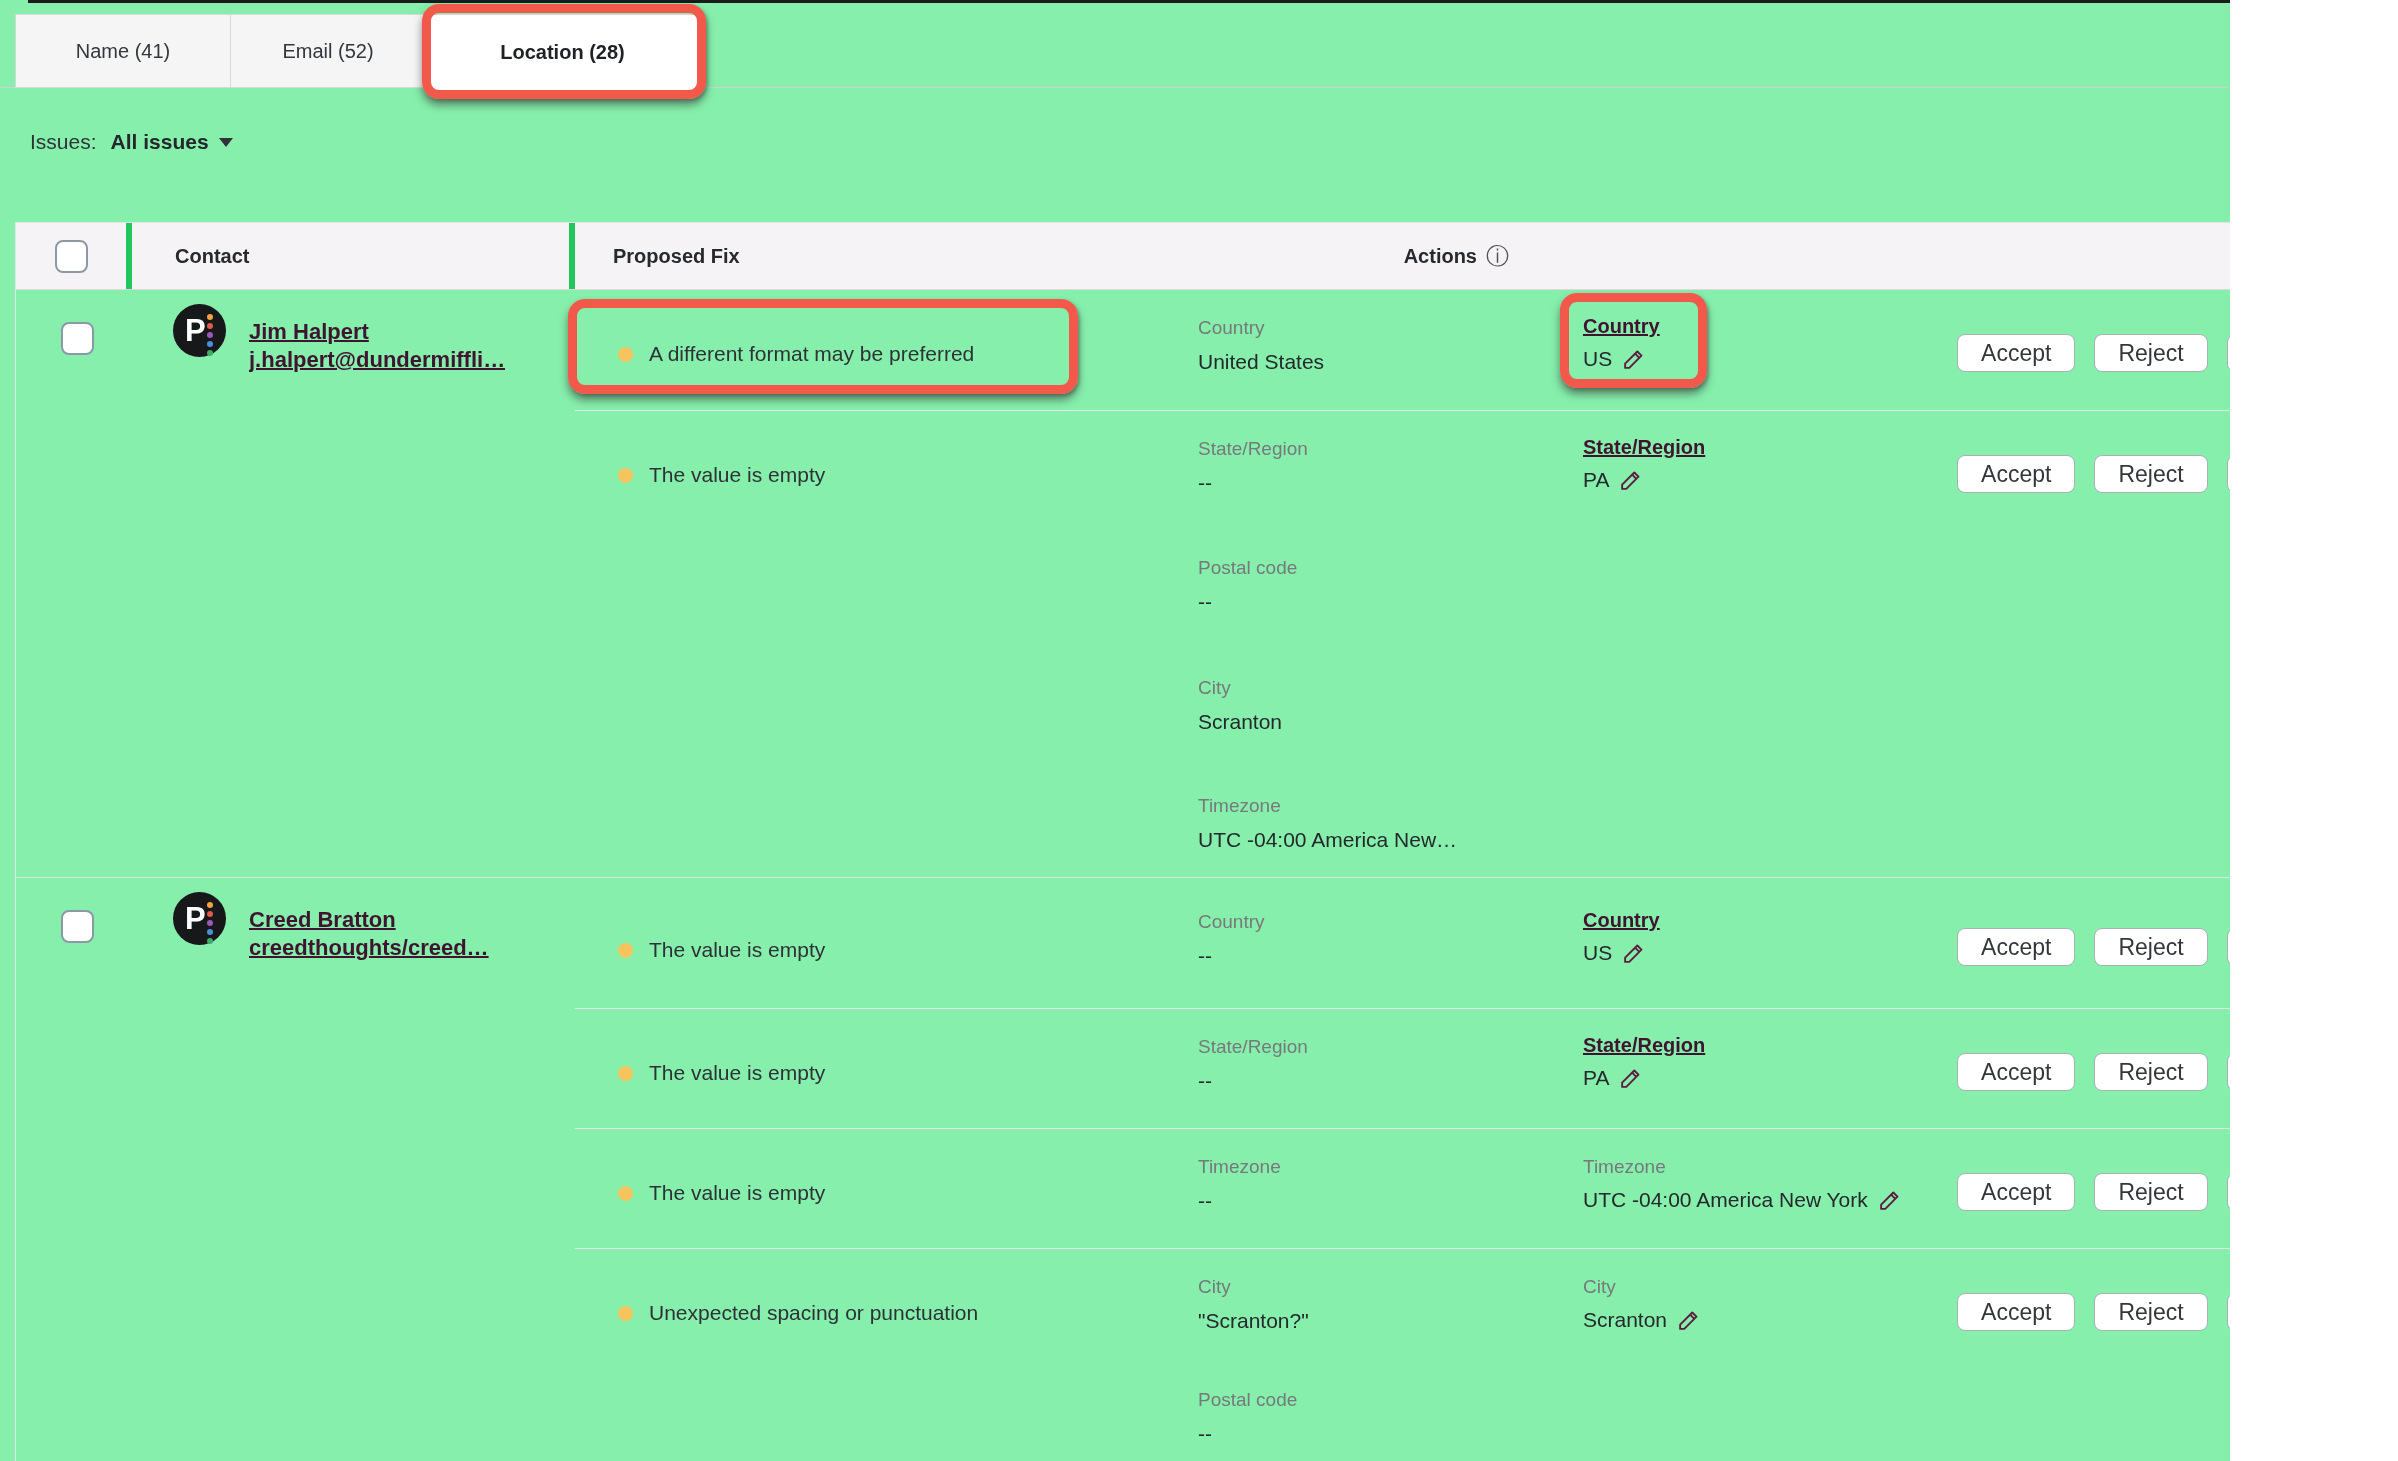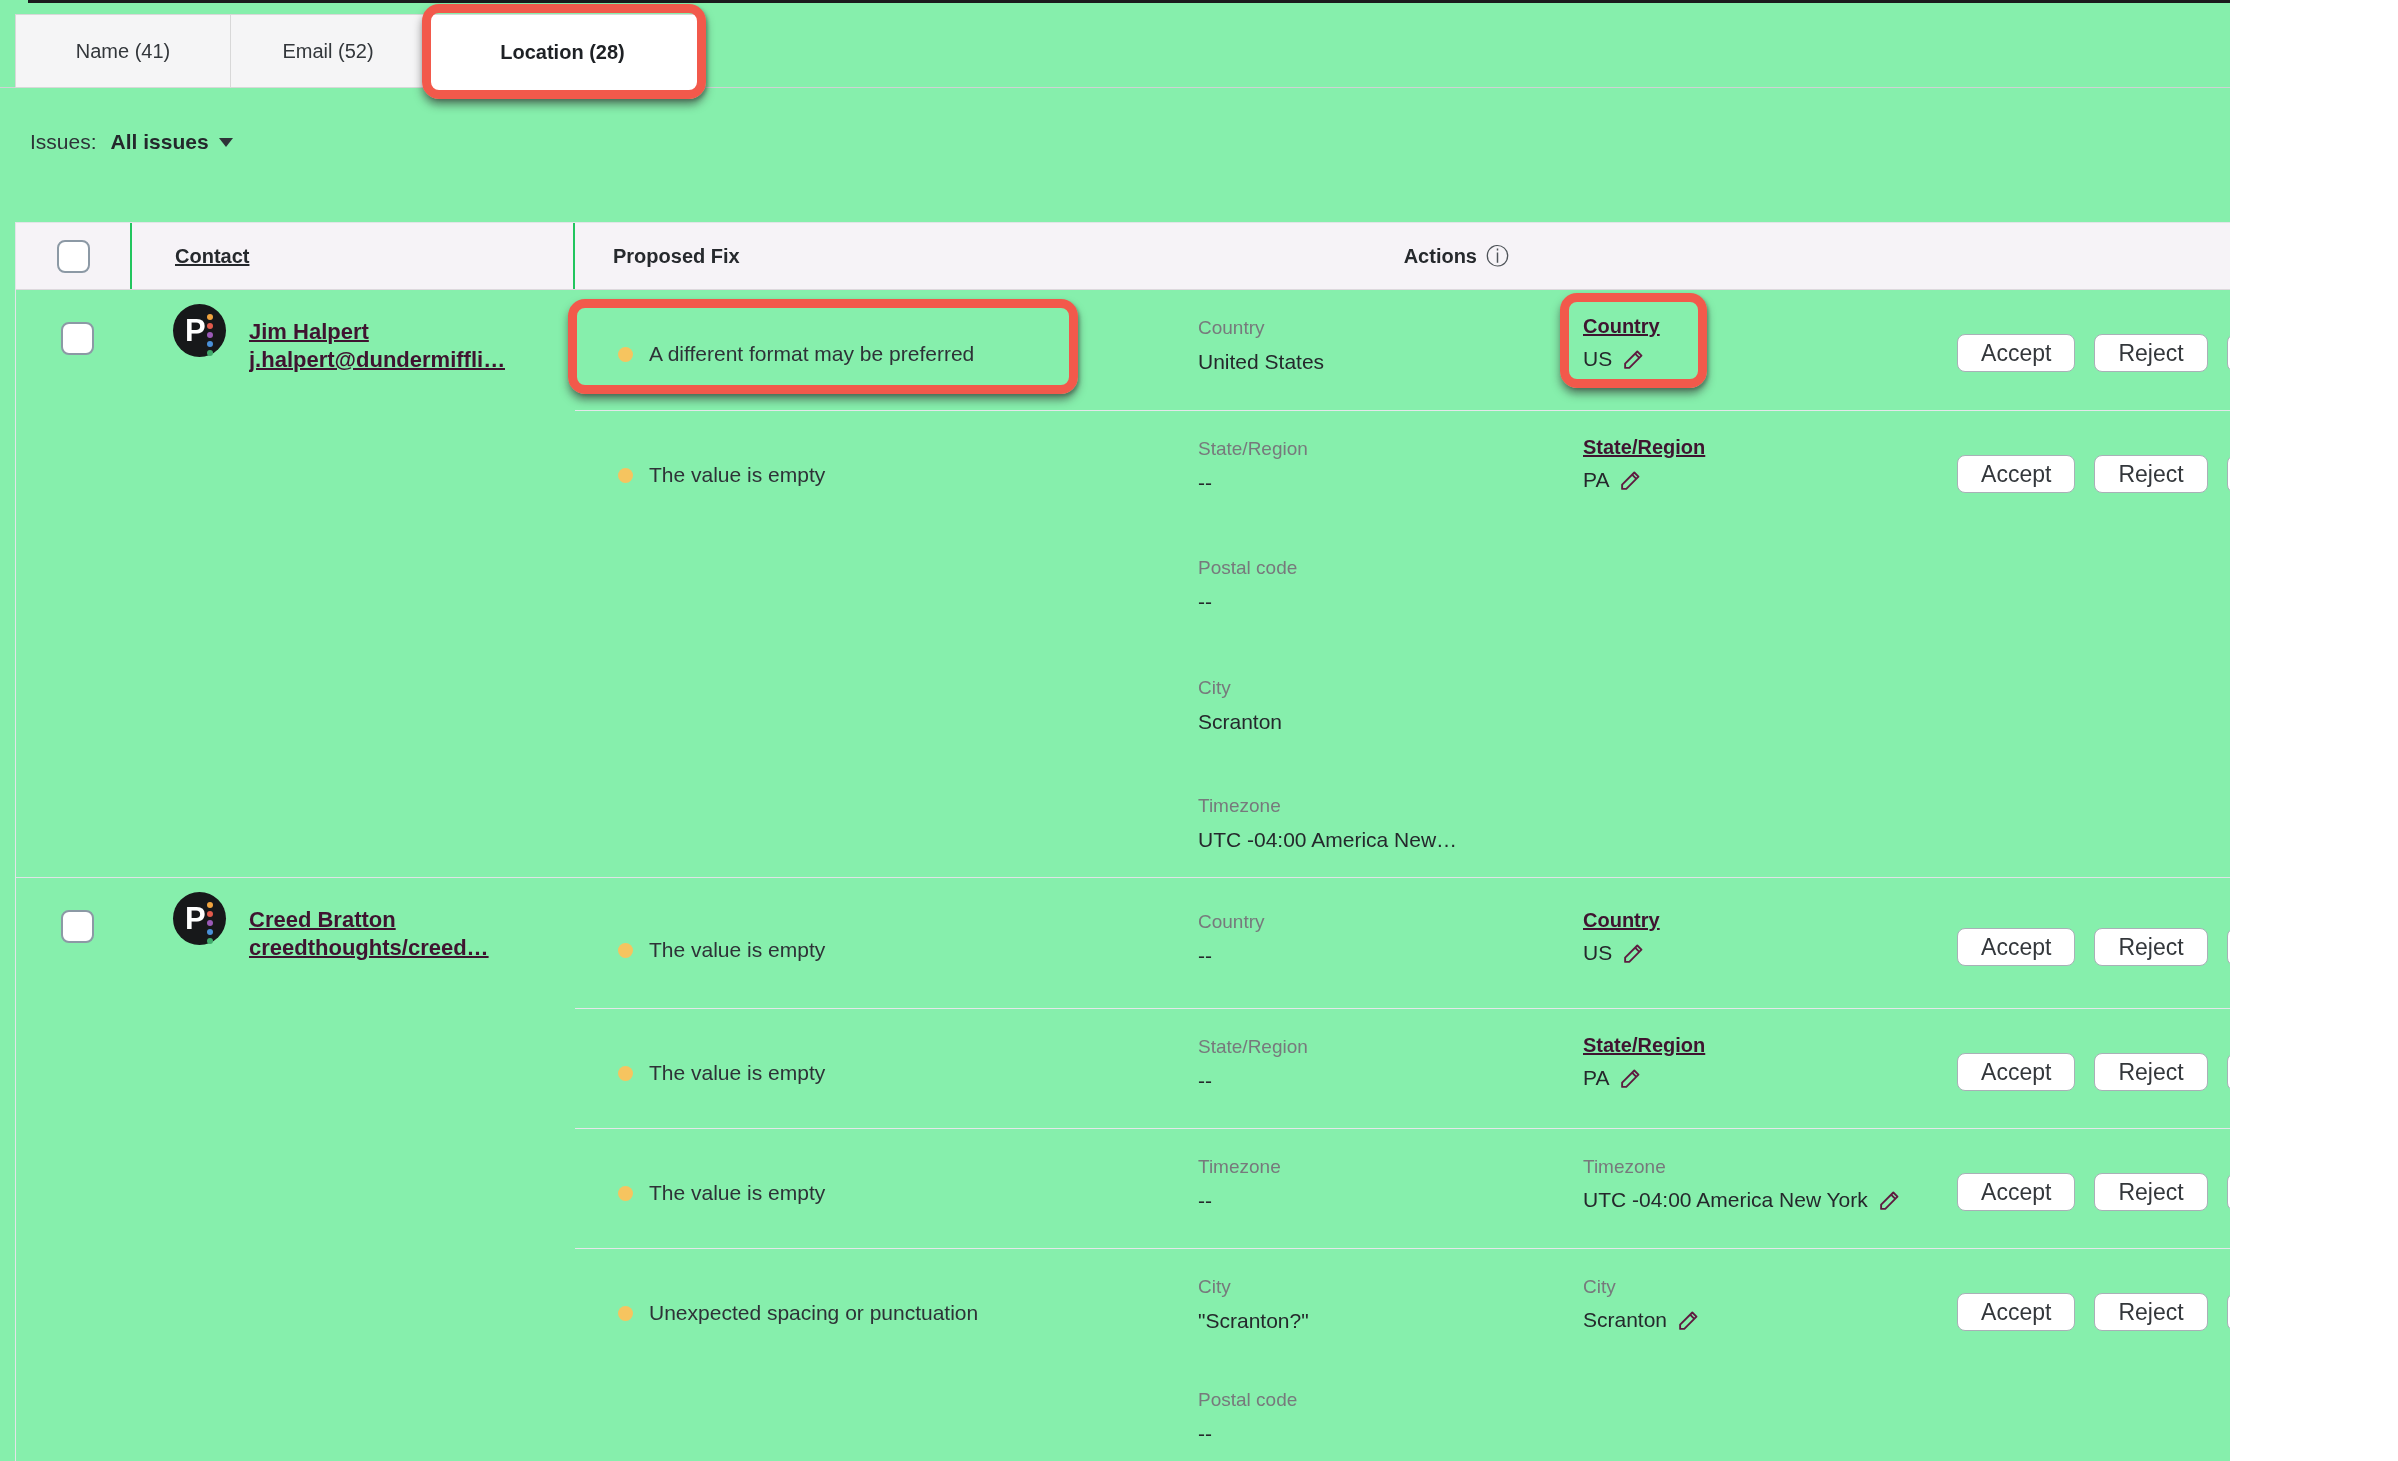--- a/index.html
+++ b/index.html
@@ -34,21 +34,21 @@
   .filter .fvalue{font-weight:700;color:#24282c;display:flex;align-items:center;gap:10px;cursor:pointer;}
   .caret{width:0;height:0;border-left:7px solid transparent;border-right:7px solid transparent;
          border-top:9px solid #2e3338;display:inline-block;}
 
   
   .table{position:absolute;left:15px;top:222px;width:2375px;box-sizing:border-box;
          border-left:1px solid #e2e5e8;border-right:1px solid #e2e5e8;border-top:1px solid #e2e5e8;}
   .thead{display:grid;grid-template-columns:116px 443px 590px 380px 431px 415px;
          height:66px;background:#f6f3f7;border-bottom:1px solid #ddd8dd;}
   .th{display:flex;align-items:center;font-weight:700;font-size:20px;color:#26292d;box-sizing:border-box;}
-  .th.b-r{border-right:2px solid #22c55e;text-decoration:underline;}
+  .th.b-r{border-right:6px solid #22c55e;}
   .th.c-check{justify-content:center;}
   .th.c-contact{padding-left:43px;}
   .th.c-issue{padding-left:43px;}
   .th.c-current{padding-left:33px;}
   .th.c-fix{padding-left:38px;}
   .th.c-actions{justify-content:flex-end;padding-right:36px;gap:9px;}
   .info{font-size:23px;font-weight:400;color:#4e5358;line-height:1;}
 
   .checkbox{box-sizing:border-box;width:33px;height:33px;border:2px solid #8c99a5;border-radius:8px;
             background:#fff;cursor:pointer;}

